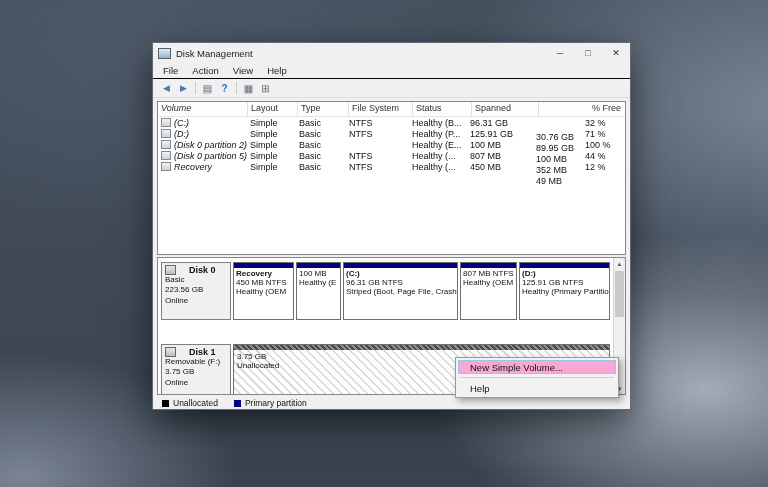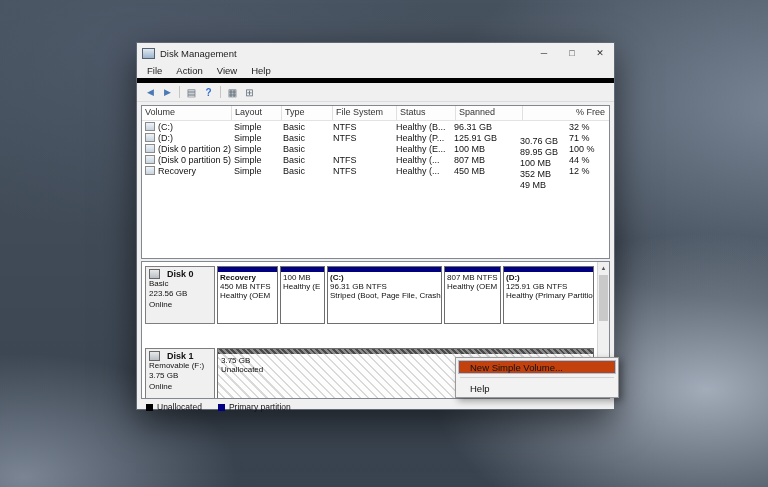--- a/index.html
+++ b/index.html
@@ -13,47 +13,47 @@
     background:
       radial-gradient(ellipse 420px 240px at 92% 80%, rgba(206,215,229,0.70), rgba(206,215,229,0) 65%),
       radial-gradient(ellipse 520px 300px at 102% 22%, rgba(162,175,194,0.55), rgba(162,175,194,0) 65%),
       radial-gradient(ellipse 330px 190px at 3% 98%, rgba(176,187,205,0.55), rgba(176,187,205,0) 65%),
       radial-gradient(ellipse 460px 260px at 18% 10%, rgba(80,91,108,0.75), rgba(80,91,108,0) 70%),
       linear-gradient(#47525f,#39434f);
   }
 
   
   .window{
-    position:absolute;left:136px;top:42px;width:477px;height:366px;
+    position:absolute;left:152px;top:42px;width:477px;height:366px;
     background:#f0f0f0;border:1px solid #5f6a76;
     box-shadow:0 12px 34px rgba(0,0,0,0.55);
     display:flex;flex-direction:column;
   }
   .titlebar{height:20px;display:flex;align-items:center;padding:0 0 0 5px;flex:none;}
   .app-ico{width:11px;height:9px;border:1px solid #55606c;background:linear-gradient(#dfe9f3,#9db4cc);flex:none;}
   .title-text{font-size:9.5px;color:#1c1c1c;margin-left:5px;flex:1;white-space:nowrap;overflow:hidden;}
   .tb-btn{width:28px;height:20px;display:flex;align-items:center;justify-content:center;font-size:9px;color:#333;flex:none;cursor:default;}
 
-  .menubar{height:15px;display:flex;align-items:center;padding:0 3px;flex:none;border-bottom:5px solid #000000;}
+  .menubar{height:15px;display:flex;align-items:center;padding:0 3px;flex:none;border-bottom:1px solid #000000;}
   .menu-item{font-size:9.5px;color:#1c1c1c;padding:0 7px;white-space:nowrap;}
 
   .toolbar{height:18px;display:flex;align-items:center;padding:0 5px;flex:none;border-bottom:1px solid #dcdcdc;}
   .tool{width:17px;height:15px;display:flex;align-items:center;justify-content:center;font-size:9px;}
   .tool.arrow{color:#4a7ab5;}
   .tool.qmark{color:#2f6fd0;font-weight:bold;font-size:10px;}
   .tool.grid{color:#5d6b79;font-size:10px;}
   .tool-sep{width:1px;height:12px;background:#c5c5c5;margin:0 3px;flex:none;}
 
   
   .list-pane{margin:3px 4px 2px 4px;height:152px;background:#fff;border:1px solid #828790;display:flex;flex-direction:column;overflow:hidden;flex:none;}
   .list-header{display:flex;height:14px;flex:none;background:#fdfdfd;border-bottom:1px solid #e3e3e3;}
   .hcell{font-size:9px;color:#333;padding:1px 3px;border-right:1px solid #e0e0e0;overflow:hidden;white-space:nowrap;flex:none;}
   .lrow{display:flex;height:11px;align-items:center;flex:none;}
   .lcell{font-size:9px;color:#111;padding:0 3px;overflow:hidden;white-space:nowrap;flex:none;}
-  .col-volume{width:83px;}
+  .col-volume{width:83px;font-style:italic;}
   .col-layout{width:43px;}
   .col-type{width:44px;}
   .col-fs{width:57px;}
   .col-status{width:52px;}
   .col-capacity{width:60px;}
   .col-free{width:43px;margin-top:29px;}
   .col-pct{width:38px;}
   .volcell{display:flex;align-items:center;gap:3px;}
   .vol-ico{width:8px;height:7px;border:1px solid #8a8a8a;background:linear-gradient(#eef3f8,#c9d4df);flex:none;}
 
@@ -61,21 +61,21 @@
   .graph-pane{margin:0 4px;height:136px;background:#fff;border:1px solid #828790;display:flex;flex:none;overflow:hidden;}
   .graph-body{flex:1;padding:4px 3px 3px 3px;overflow:hidden;}
   .vscroll{width:11px;border-left:1px solid #d4d4d4;background:#f0f0f0;display:flex;flex-direction:column;flex:none;}
   .arr{height:11px;display:flex;align-items:center;justify-content:center;font-size:6px;color:#555;flex:none;}
   .vtrack{flex:1;position:relative;}
   .vthumb{position:absolute;left:1px;right:1px;top:2px;height:46px;background:#c9c9c9;}
 
   .disk-row{display:flex;height:58px;margin-bottom:6px;}
   .disk-row.short{height:54px;margin-bottom:0;margin-top:24px;}
   .disk-label{width:62px;border:1px solid #7e7e7e;background:#f0f0f0;padding:2px 3px;flex:none;overflow:hidden;}
-  .disk-name{font-size:9px;font-weight:bold;color:#111;display:flex;align-items:center;gap:7px;white-space:nowrap;}
+  .disk-name{font-size:9px;font-weight:bold;color:#111;display:flex;align-items:center;gap:13px;white-space:nowrap;}
   .dsk-ico{width:9px;height:8px;border:1px solid #666;background:linear-gradient(#e8e8e8,#b9bfc6);flex:none;}
   .disk-meta{font-size:8px;color:#111;line-height:1.3;white-space:nowrap;}
   .parts{flex:1;display:flex;margin-left:2px;gap:2px;min-width:0;}
   .part{border:1px solid #6e6e6e;background:#fff;display:flex;flex-direction:column;overflow:hidden;flex:none;}
   .part-top{height:5px;background:#000080;flex:none;}
   .part-pad{padding:1px 2px;overflow:hidden;}
   .pname{font-size:8px;font-weight:bold;white-space:nowrap;color:#111;}
   .pline{font-size:8px;white-space:nowrap;color:#111;}
   .pw1{width:59px;} .pw2{width:43px;} .pw3{width:113px;} .pw4{width:55px;} .pw5{flex:1;}
 
@@ -90,21 +90,21 @@
   .sq.black{background:#000000;}
   .sq.navy{background:#000080;}
 
   
   .ctx{
     position:absolute;left:455px;top:357px;width:158px;z-index:20;
     background:#f2f2f2;border:1px solid #999;box-shadow:3px 3px 7px rgba(0,0,0,0.35);
     padding:2px;
   }
   .ctx-item{height:14px;display:flex;align-items:center;padding:0 6px 0 12px;font-size:9.5px;color:#111;white-space:nowrap;}
-  .ctx-item.hl{background:#c2410c;outline:1px solid #98c7ee;outline-offset:-1px;}
+  .ctx-item.hl{background:#f9a8d4;outline:1px solid #98c7ee;outline-offset:-1px;}
   .ctx-item.dis{color:#9c9c9c;}
   .ctx-sep{height:1px;background:#d2d2d2;margin:3px 2px;}
 </style>
 </head>
 <body>
 
 <div class="desktop">
 
   <div class="window">
 

